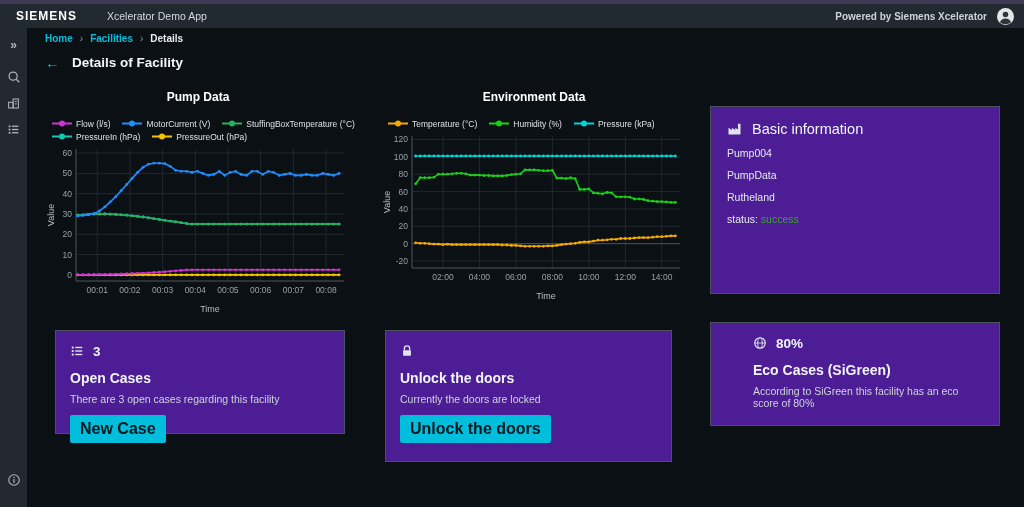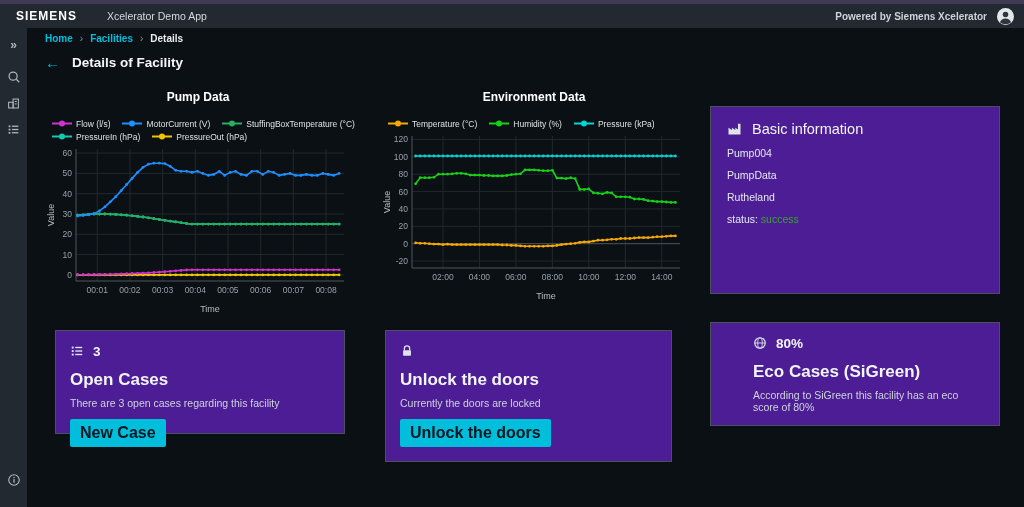--- a/index.html
+++ b/index.html
@@ -46,21 +46,21 @@
   .basic-card { padding:14px 16px; }
   .basic-title-row { display:flex; align-items:center; gap:9px; color:#fff; }
   .basic-title { font-size:14.5px; color:#f2f5f7; }
   .info-line { font-size:10.5px; color:#e4e9ec; margin-top:10px; }
   .status-line { font-size:10.5px; color:#e4e9ec; margin-top:10px; }
   .status-value { color:#38a62e; }
 
   .small-card { padding:12px 14px; }
   .card-head { display:flex; align-items:center; gap:9px; color:#fff; height:16px; }
   .card-metric { font-size:13.5px; font-weight:bold; color:#f2f5f7; }
-  .card-title { font-size:17px; font-weight:bold; color:#f2f5f7; margin-top:11px; }
+  .card-title { font-size:14px; font-weight:bold; color:#f2f5f7; margin-top:11px; }
   .card-desc { font-size:10.5px; color:#ced4d9; margin-top:7px; }
   .btn { display:inline-block; margin-top:10px; background:#00bedc; color:#001720;
          font-size:16px; font-weight:bold; padding:5px 10px; border:none; border-radius:2px; }
   .icon { display:inline-flex; color:#dfe4e8; }
 </style>
 </head>
 <body>
 
 <div class="top-strip" data-interactable="false"></div>
 

